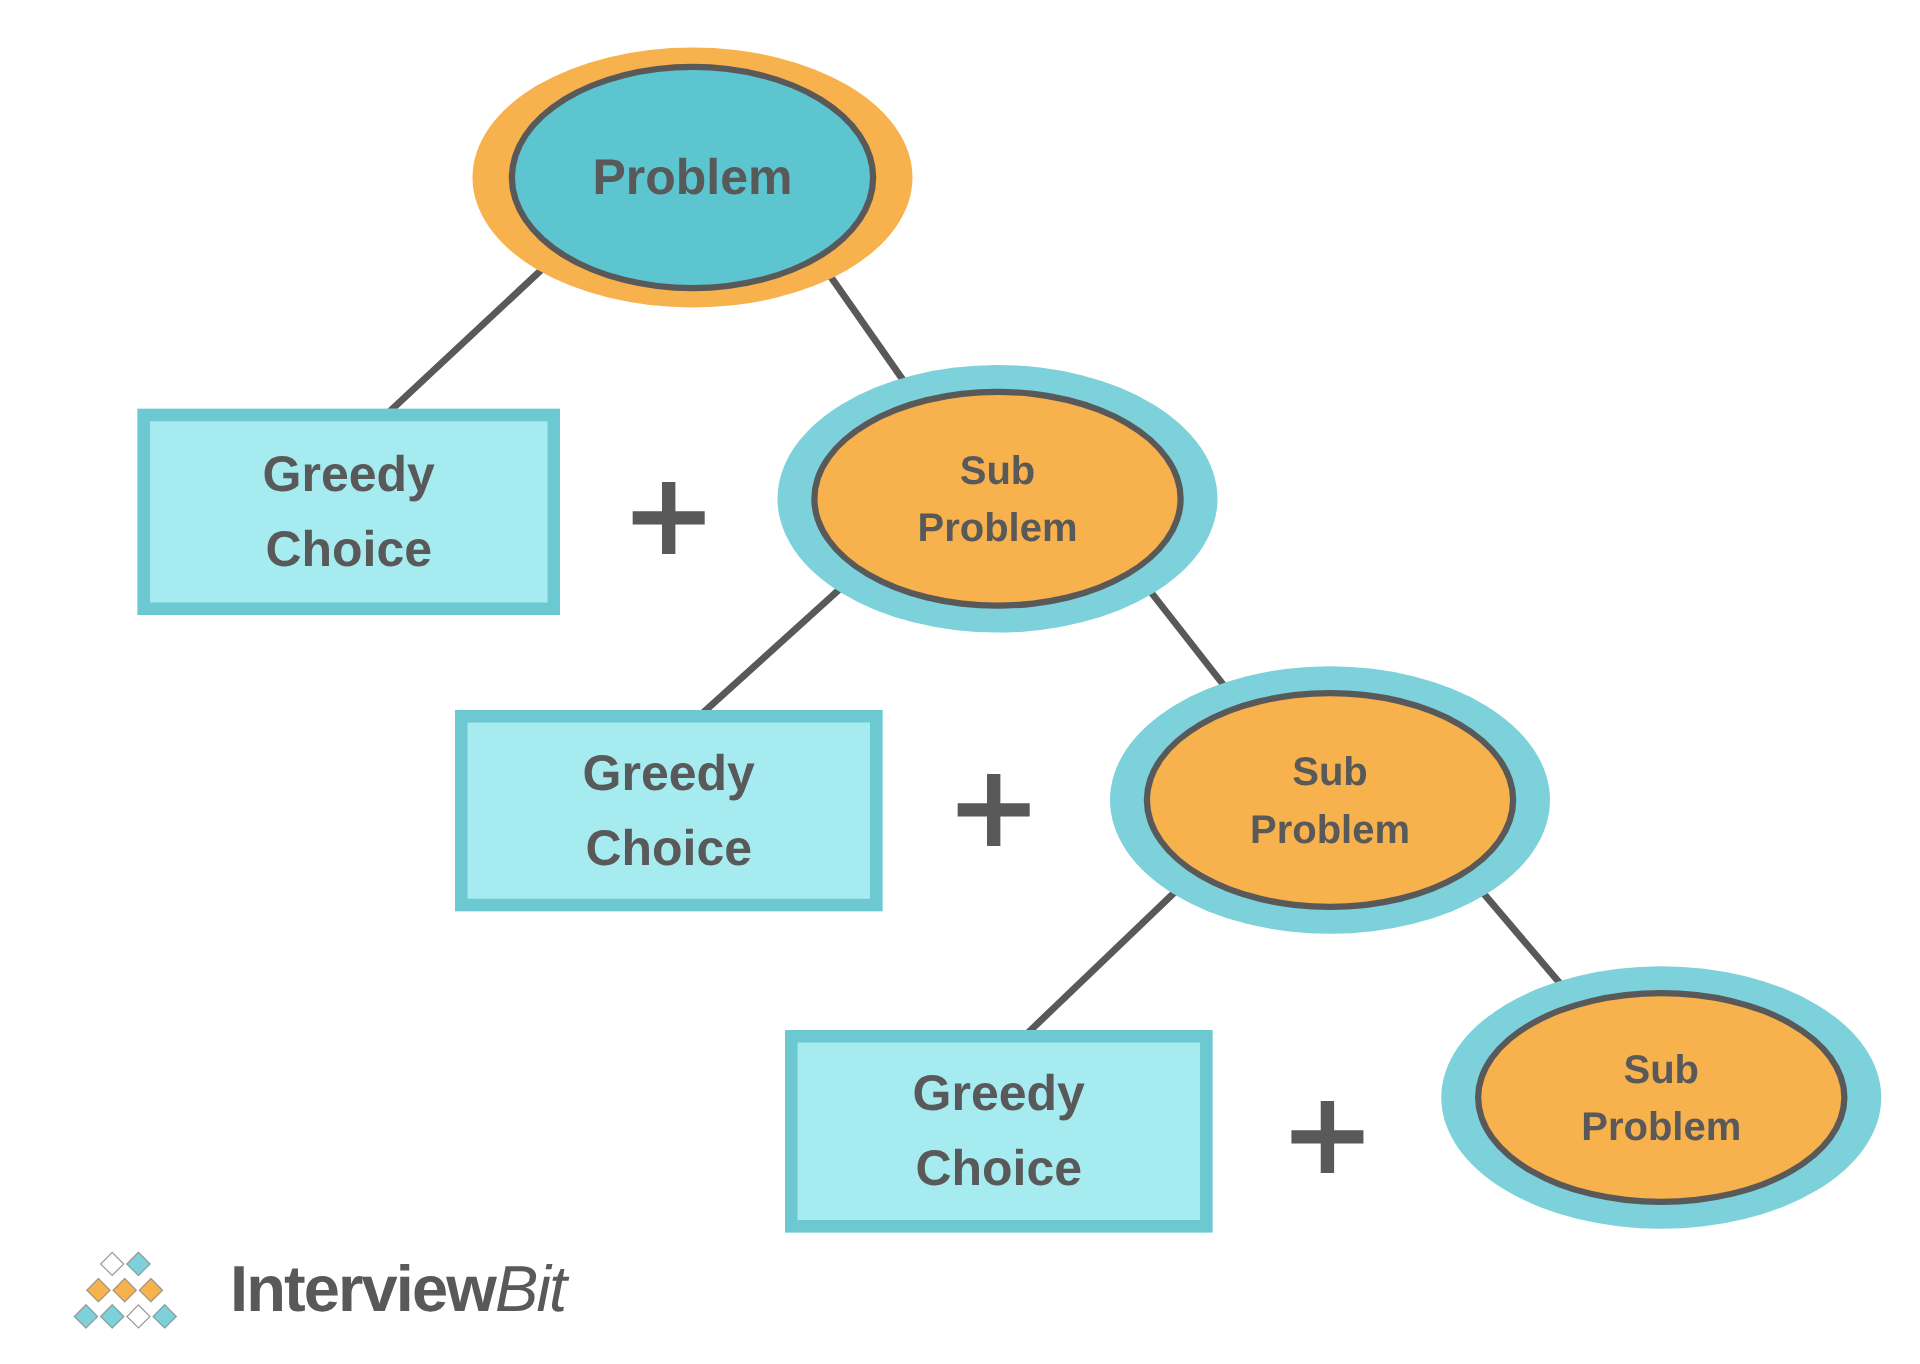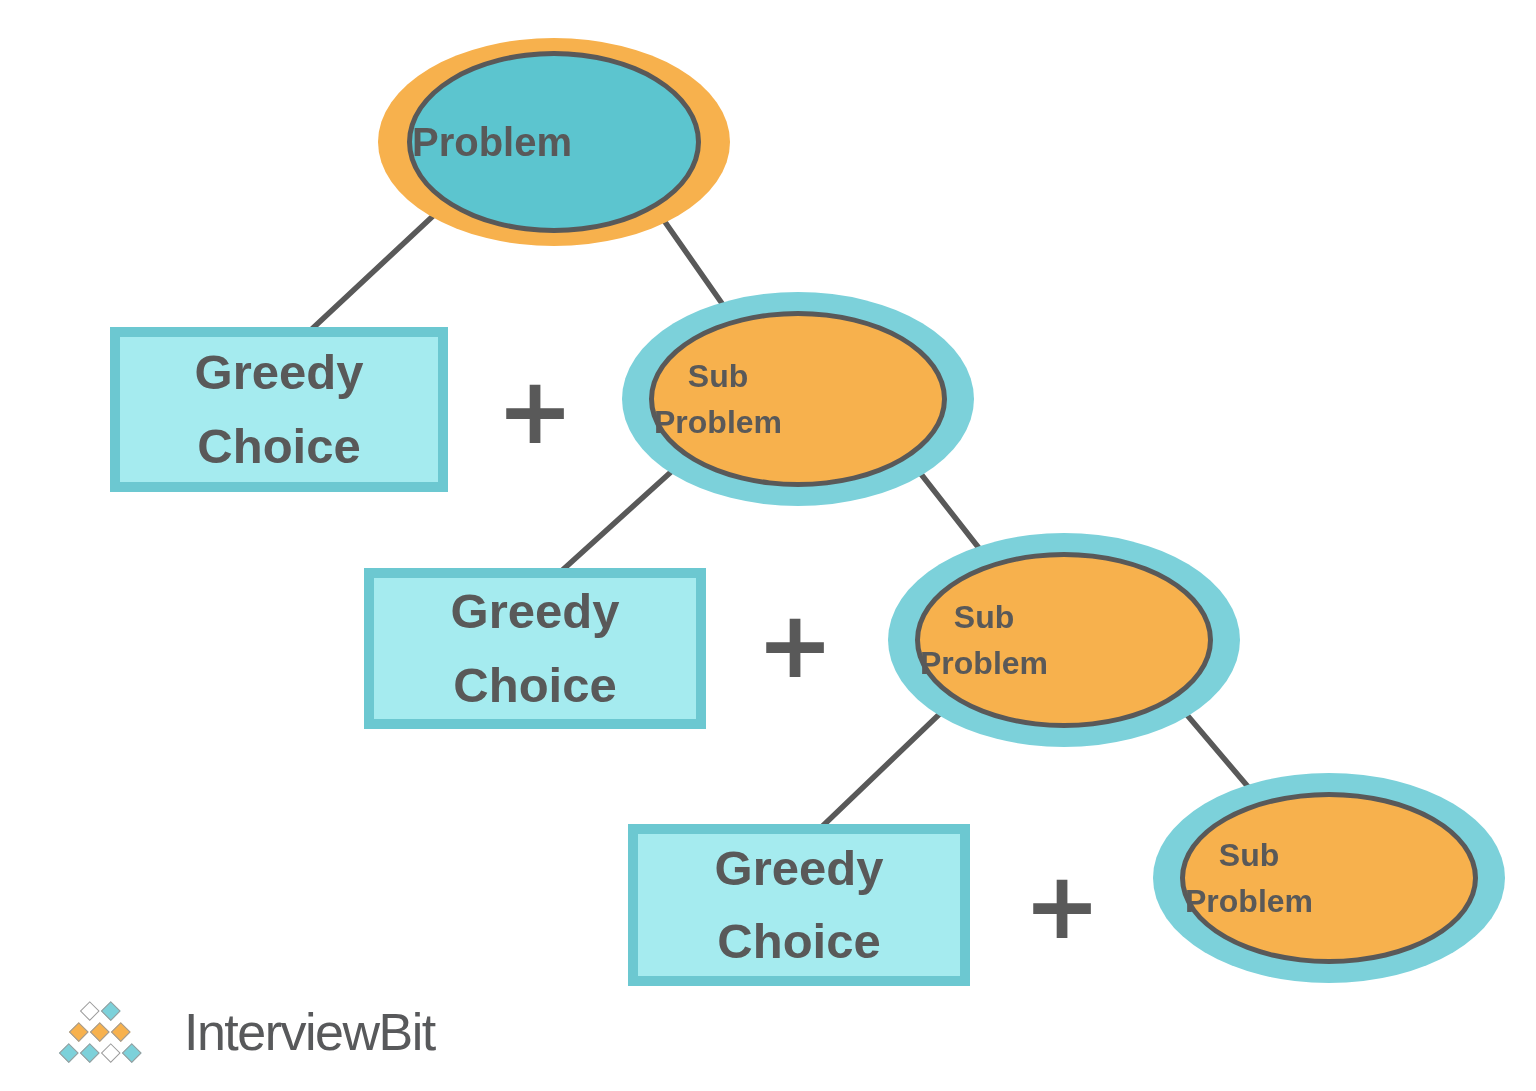--- a/index.html
+++ b/index.html
@@ -20,21 +20,21 @@
     font-family:"Liberation Sans", sans-serif;
   }
   svg.edges{position:absolute;left:0;top:0;width:1536px;height:1091px;}
   svg.edges line{stroke:var(--ink);stroke-width:5.5;stroke-linecap:round;}
 
   
   .ellipse-node{position:absolute;border-radius:50%;}
   .ellipse-node .inner{
     position:absolute;border-radius:50%;
     border:5px solid var(--ink);
-    display:flex;align-items:center;
+    display:flex;align-items:center;justify-content:center;
   }
   .ring-orange{background:var(--orange);}
   .ring-teal{background:var(--teal-ring);}
   .fill-teal{background:var(--teal-fill);}
   .fill-orange{background:var(--orange);}
 
   #node-problem{left:378px;top:38px;width:352px;height:208px;}
   #node-problem .inner{inset:13px 29px;}
   #node-sub1{left:622px;top:292px;width:352px;height:214px;}
   #node-sub2{left:888px;top:533px;width:352px;height:214px;}
@@ -49,21 +49,21 @@
   }
   #node-greedy1{left:110px;top:327px;width:338px;height:165px;}
   #node-greedy2{left:364px;top:568px;width:342px;height:161px;}
   #node-greedy3{left:628px;top:824px;width:342px;height:162px;}
 
   .node-label{
     font-weight:bold;color:var(--ink);text-align:center;white-space:pre-line;
   }
   .ellipse-node .node-label{font-size:32px;line-height:1.45;}
   #node-problem .node-label{font-size:40px;}
-  .rect-node .node-label{font-size:49px;line-height:1.5;}
+  .rect-node .node-label{font-size:40px;line-height:1.5;}
 
   
   .plus{
     position:absolute;width:100px;height:100px;
     display:flex;align-items:center;justify-content:center;
     color:var(--ink);font-size:92px;font-weight:bold;
     font-family:"DejaVu Sans", sans-serif;line-height:1;
   }
   #plus1{left:485px;top:362px;}
   #plus2{left:745px;top:596px;}
@@ -78,22 +78,22 @@
   .pyr-row.r3{top:46px;}
   .dia-cell{width:21px;height:21px;display:flex;align-items:center;justify-content:center;flex:0 0 21px;}
   .dia{width:13.5px;height:13.5px;transform:rotate(45deg);border:1.5px solid var(--diamond-outline);box-sizing:border-box;}
   .dia.teal{background:var(--teal-ring);}
   .dia.orange{background:var(--orange);}
   .dia.white{background:#fff;}
   .brand{
     font-size:52px;letter-spacing:-1.5px;color:var(--logo-text);
     white-space:nowrap;
   }
-  .brand .b1{font-weight:normal;margin-top:12px;}
-  .brand .b2{font-weight:normal;}
+  .brand .b1{font-weight:bold;margin-top:12px;}
+  .brand .b2{font-weight:normal;font-style:italic;}
 </style>
 </head>
 <body>
 
 <div class="canvas">
 
   <svg class="edges" viewBox="0 0 1536 1091">
     <line x1="448" y1="202" x2="298" y2="342"></line>
     <line x1="658" y1="212" x2="735" y2="322"></line>
     <line x1="682" y1="462" x2="546" y2="585"></line>

